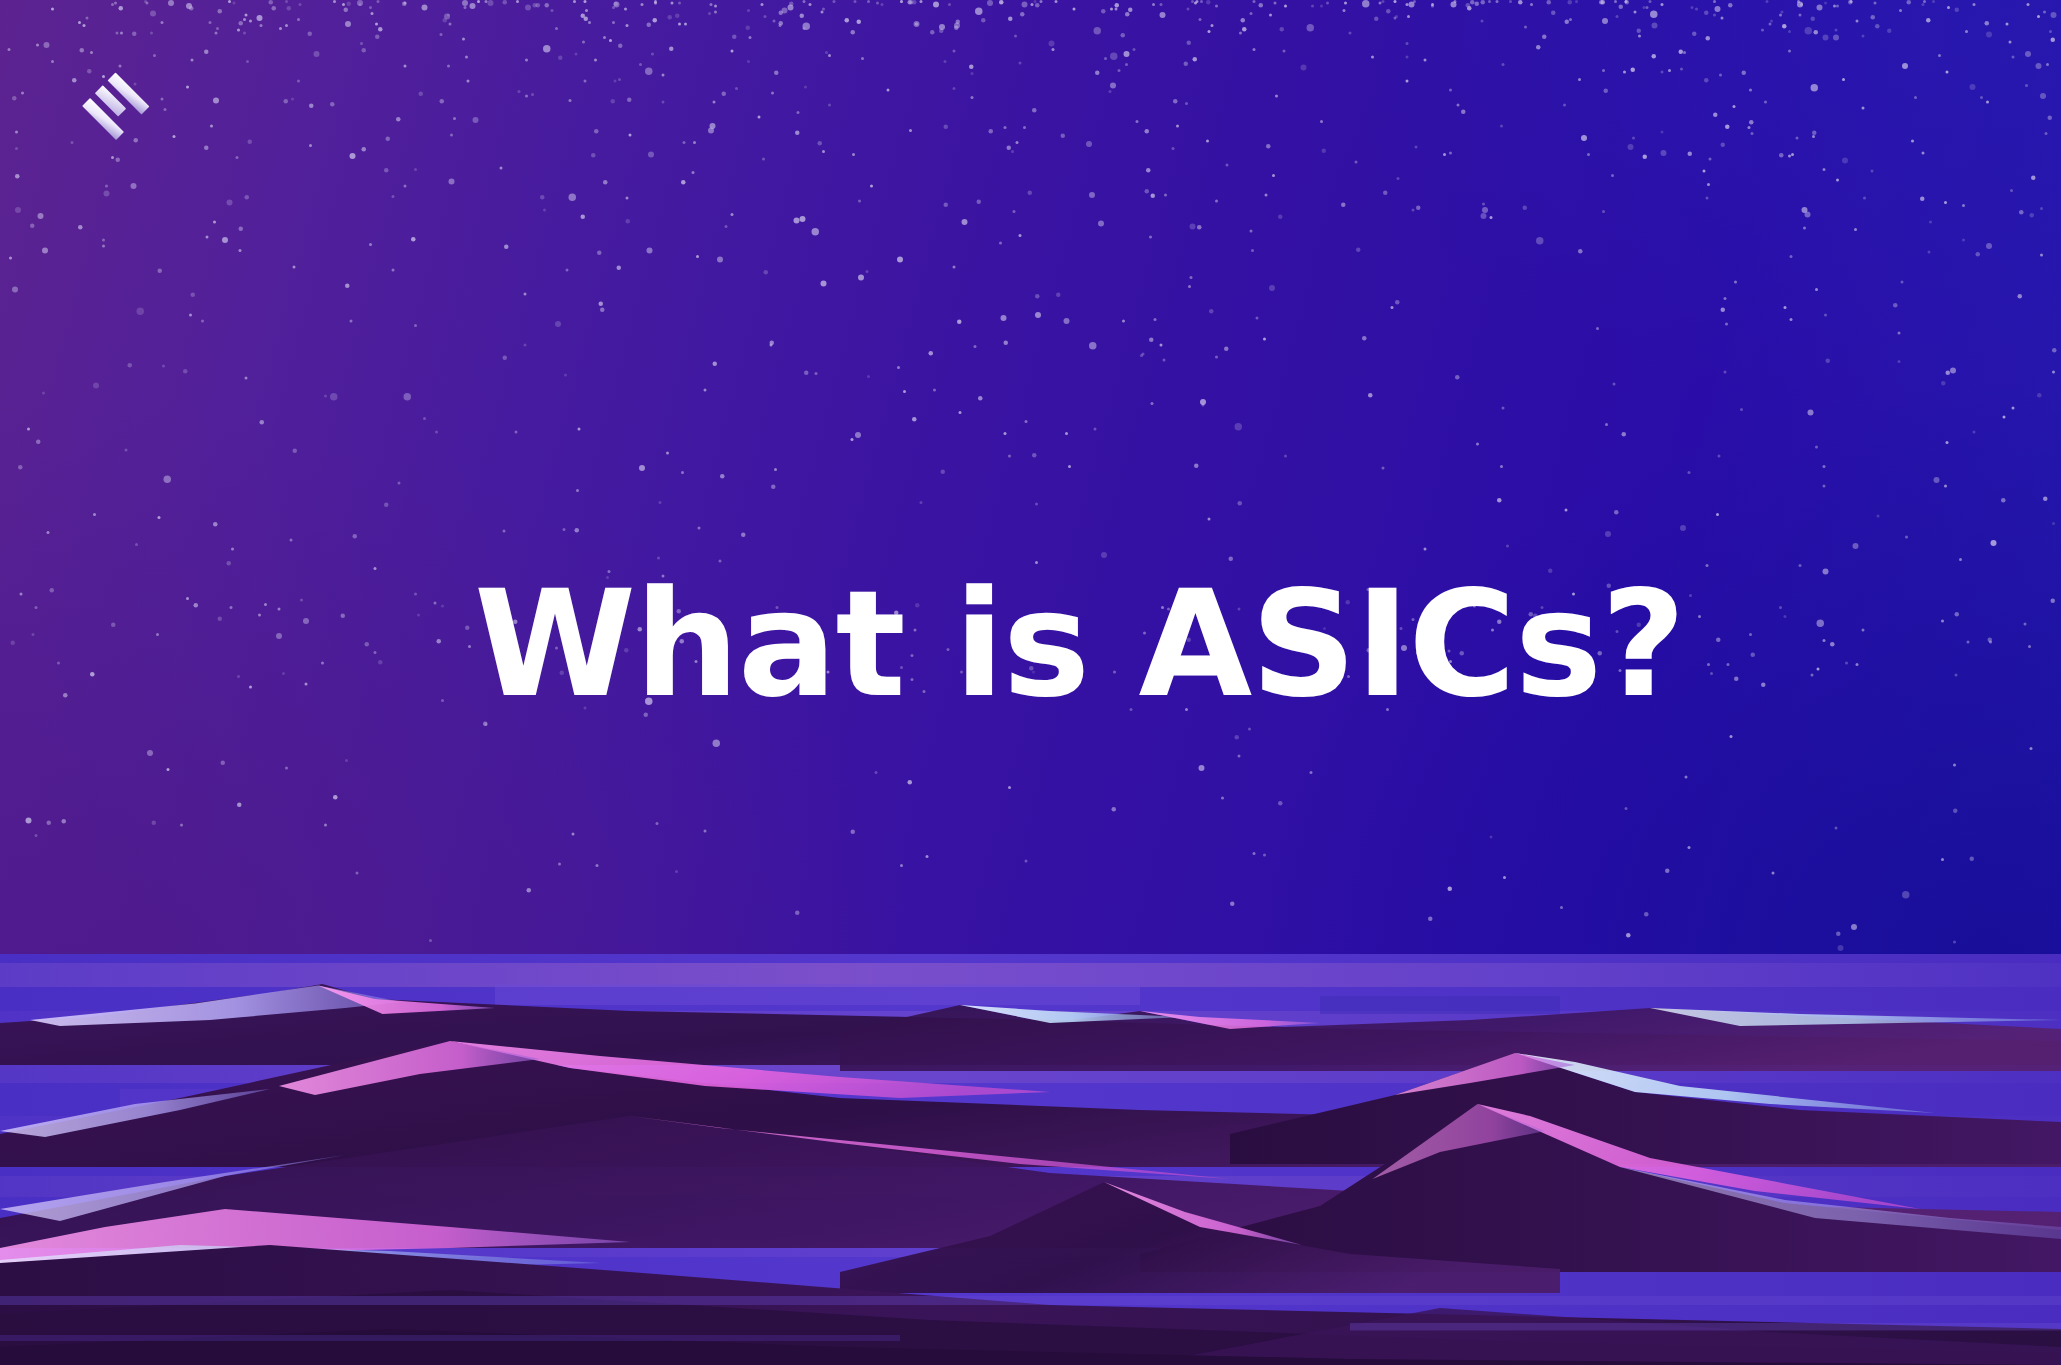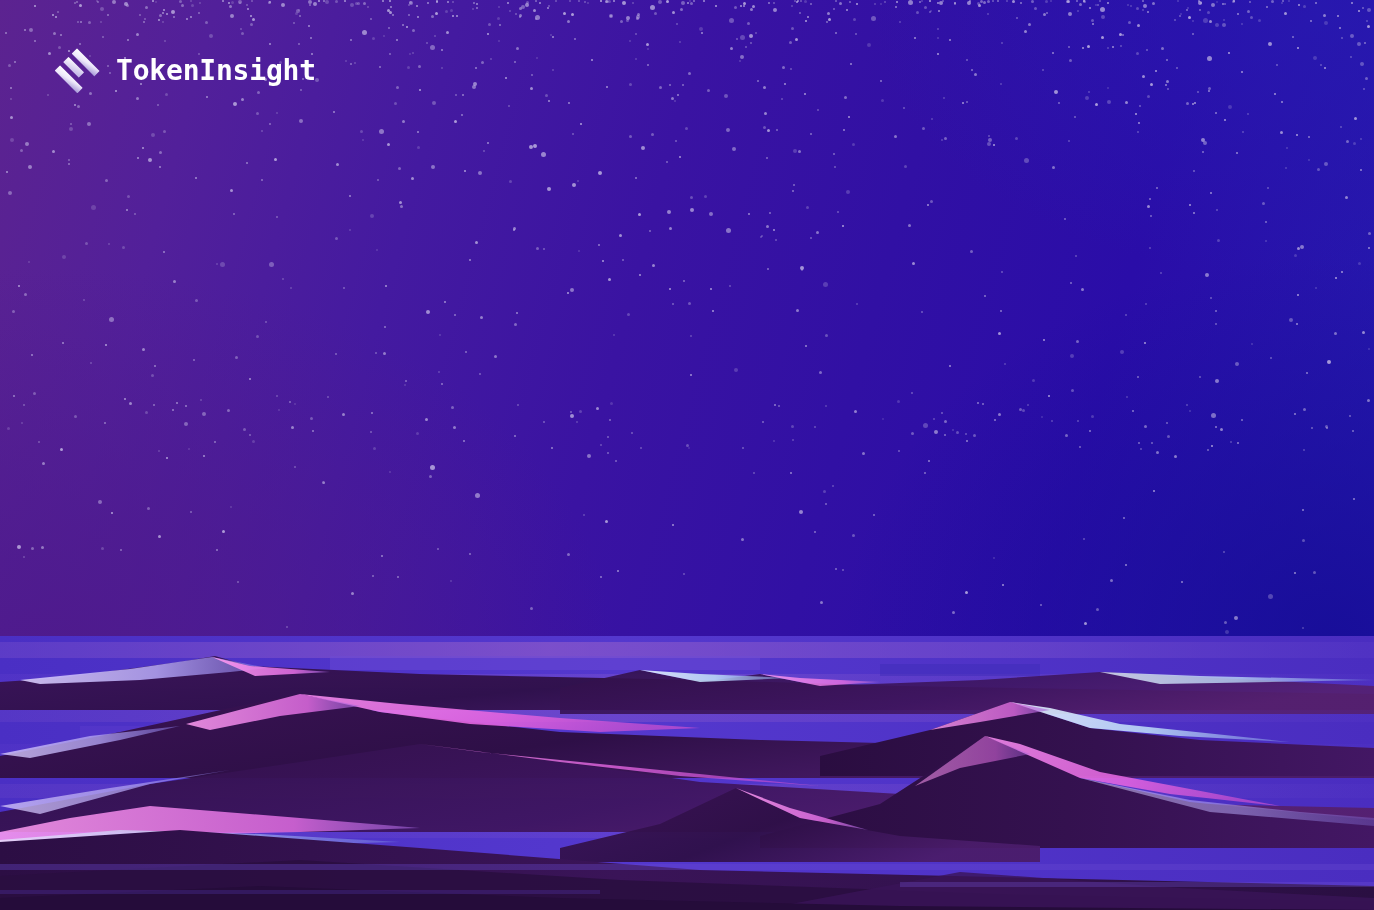--- a/index.html
+++ b/index.html
@@ -1182,23 +1182,23 @@
           </linearGradient>
         </defs>
         <g transform="rotate(45 50 50)">
           <rect x="18" y="18" width="64" height="15" rx="1" fill="url(#lg)"></rect>
           <rect x="18" y="42" width="44" height="15" rx="1" fill="url(#lg2)"></rect>
           <rect x="18" y="66" width="64" height="15" rx="1" fill="url(#lg)"></rect>
           <rect x="18" y="18" width="15" height="63" rx="1" fill="url(#lg2)" opacity="0.0"></rect>
         </g>
       </svg>
     </span>
-    <span class="logo-word">TokenInsight</span>
   </div>
 
+  <h1 class="title">What is ASICs?</h1>
 
   <div class="landscape">
     <svg viewBox="0 0 1374 274" preserveAspectRatio="none" aria-hidden="true">
       <defs>
         <linearGradient id="gSky" x1="0" y1="0" x2="1" y2="0">
           <stop offset="0%" stop-color="#4A2FC4"></stop>
           <stop offset="45%" stop-color="#5438CE"></stop>
           <stop offset="100%" stop-color="#4A2DC0"></stop>
         </linearGradient>
         <linearGradient id="gHaze" x1="0" y1="0" x2="1" y2="0">

